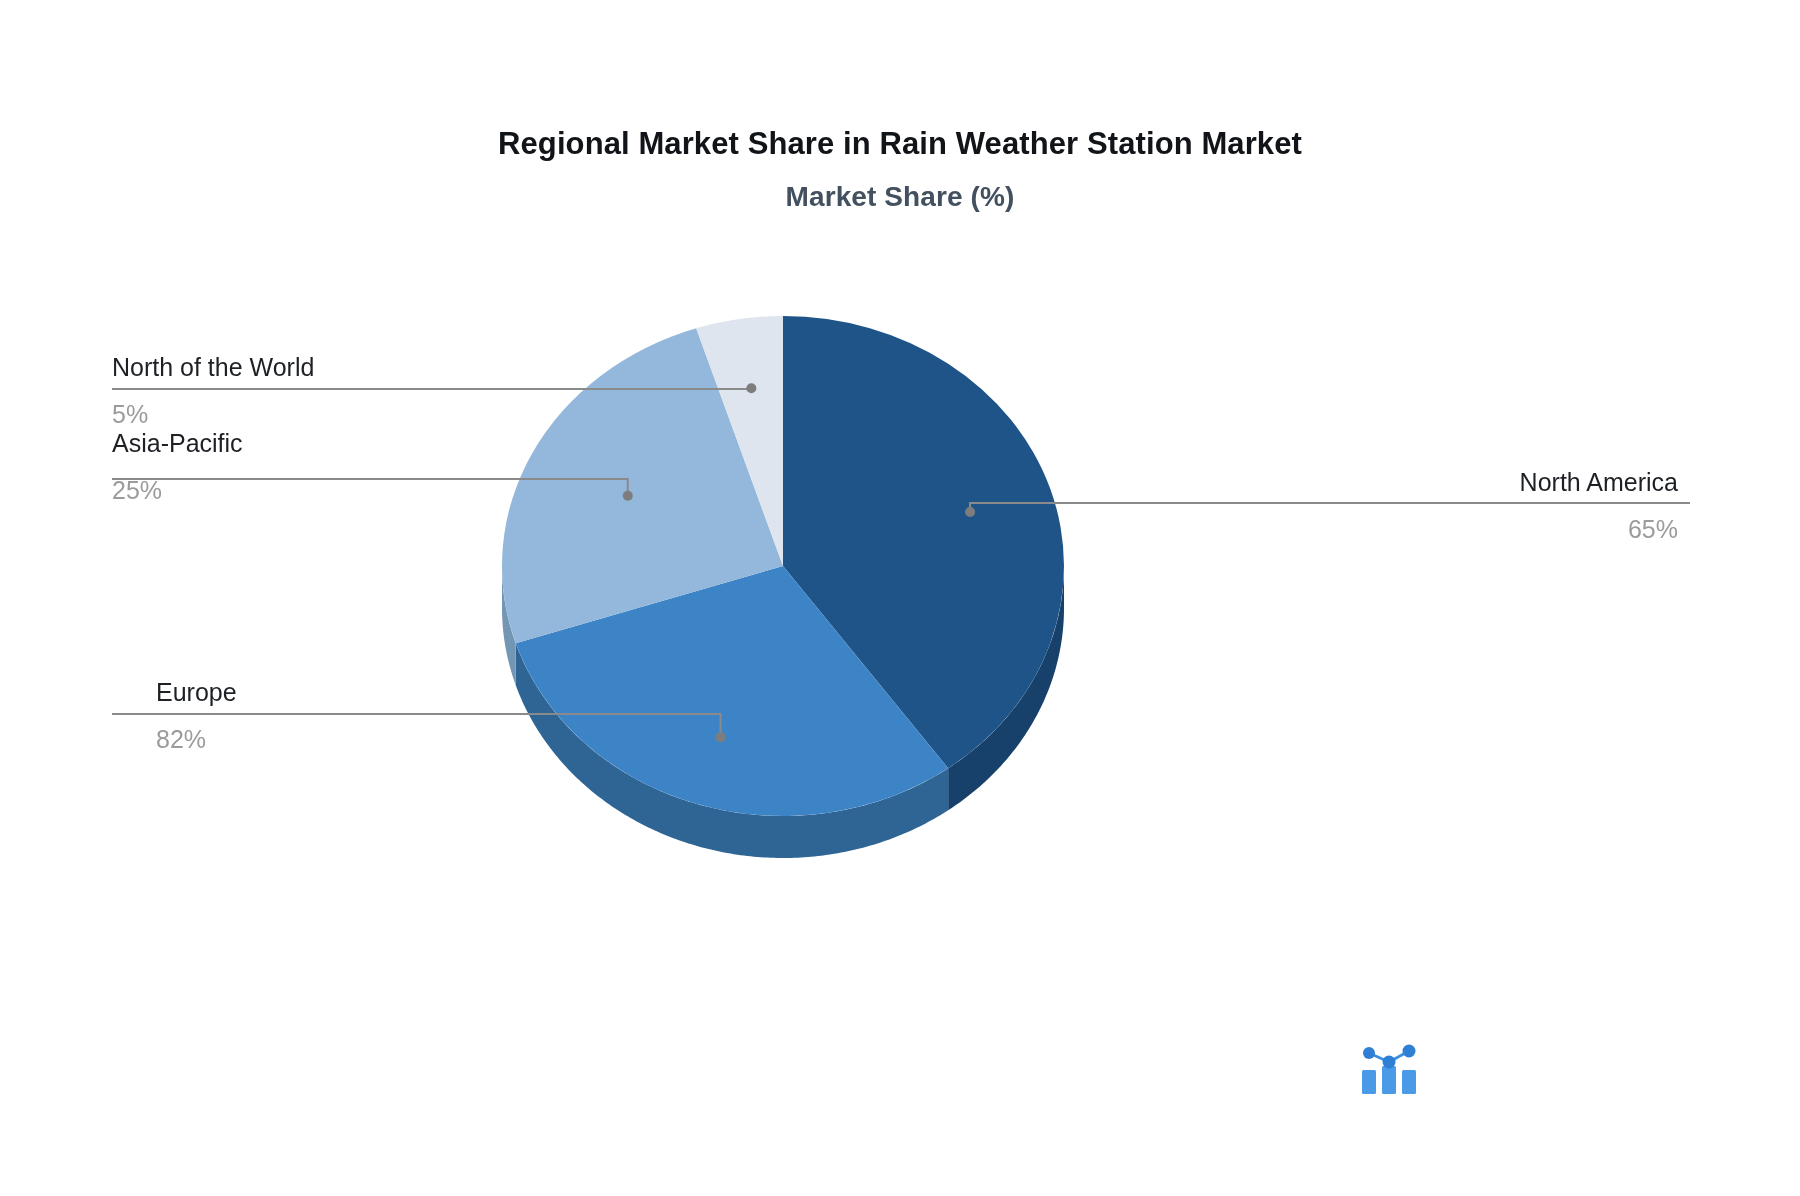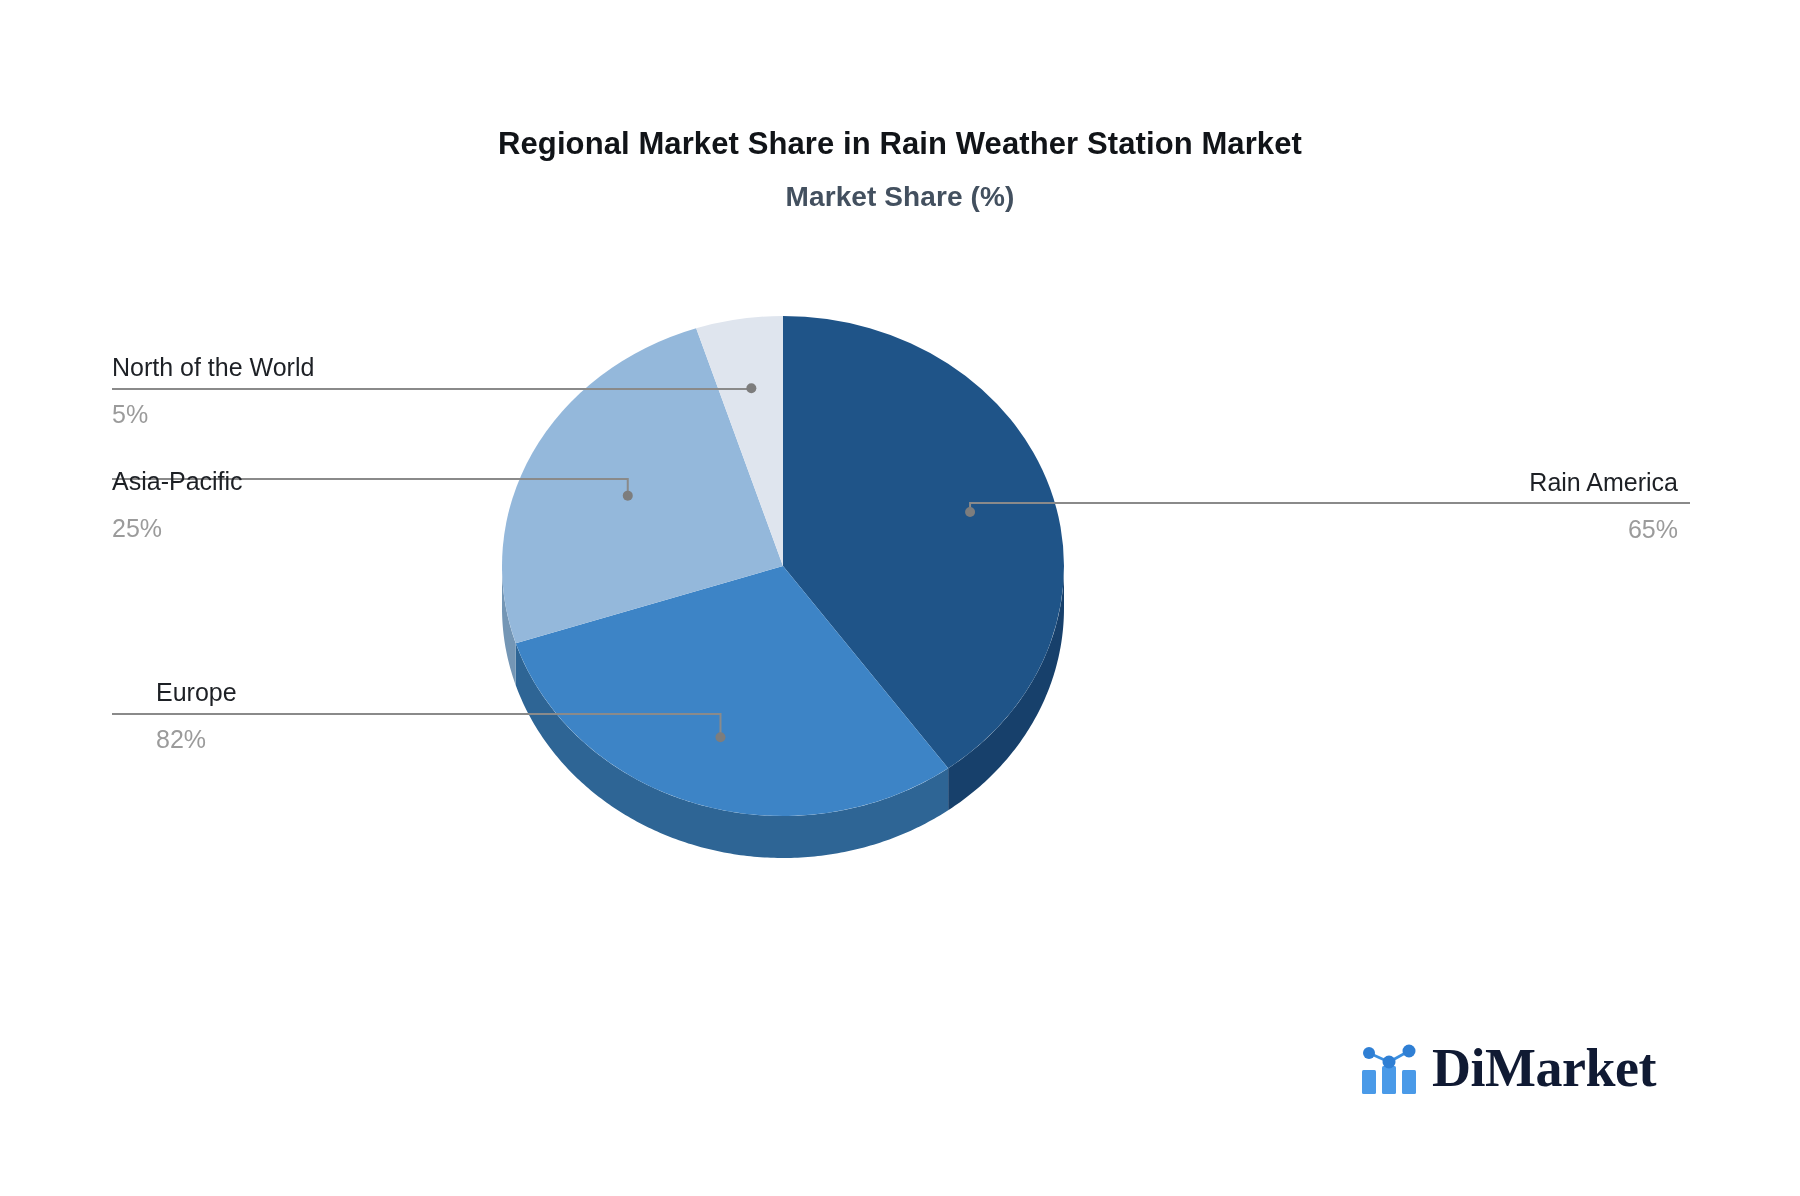--- a/index.html
+++ b/index.html
@@ -125,42 +125,41 @@
         <polyline points="970.0728167552567,511.9220259843842 970.0728167552567,503 1690,503" fill="none" stroke="#8a8a8a" stroke-width="2"></polyline>
         <circle cx="970.0728167552567" cy="511.9220259843842" r="5" fill="#7d7d7d"></circle>
       </g>
   </svg>
 
   <div class="callout left" style="left:112px; top:352px;">
     <div class="cl-name">North of the World</div>
     <div class="cl-value">5%</div>
   </div>
 
-  <div class="callout left" style="left:112px; top:466px;">
+  <div class="callout left" style="left:112px; top:428px;">
     <div class="cl-name">Asia-Pacific</div>
     <div class="cl-value">25%</div>
   </div>
 
   <div class="callout left" style="left:112px; top:677px;margin-left:44px;">
     <div class="cl-name">Europe</div>
     <div class="cl-value">82%</div>
   </div>
 
   <div class="callout right" style="right:110px; top:467px;">
-    <div class="cl-name">Rain America</div>
+    <div class="cl-name">North America</div>
     <div class="cl-value">65%</div>
   </div>
 
   <div id="logo">
     <svg id="logo-mark" width="62" height="56" viewBox="0 0 62 56">
       <line x1="11" y1="13" x2="31" y2="22" stroke="#3b8fe0" stroke-width="2.6"></line>
       <line x1="31" y1="22" x2="51" y2="11" stroke="#3b8fe0" stroke-width="2.6"></line>
       <rect x="4" y="30" width="14" height="24" rx="1.5" fill="#4a9ae8"></rect>
       <rect x="24" y="26" width="14" height="28" rx="1.5" fill="#4a9ae8"></rect>
       <rect x="44" y="30" width="14" height="24" rx="1.5" fill="#4a9ae8"></rect>
       <circle cx="11" cy="13" r="6" fill="#2f7fd4"></circle>
       <circle cx="31" cy="22" r="6.5" fill="#2f7fd4"></circle>
       <circle cx="51" cy="11" r="6.5" fill="#2f7fd4"></circle>
     </svg>
-    <div id="logo-text">DiMarket</div>
   </div>
 
 </div>
 
 </body></html>

